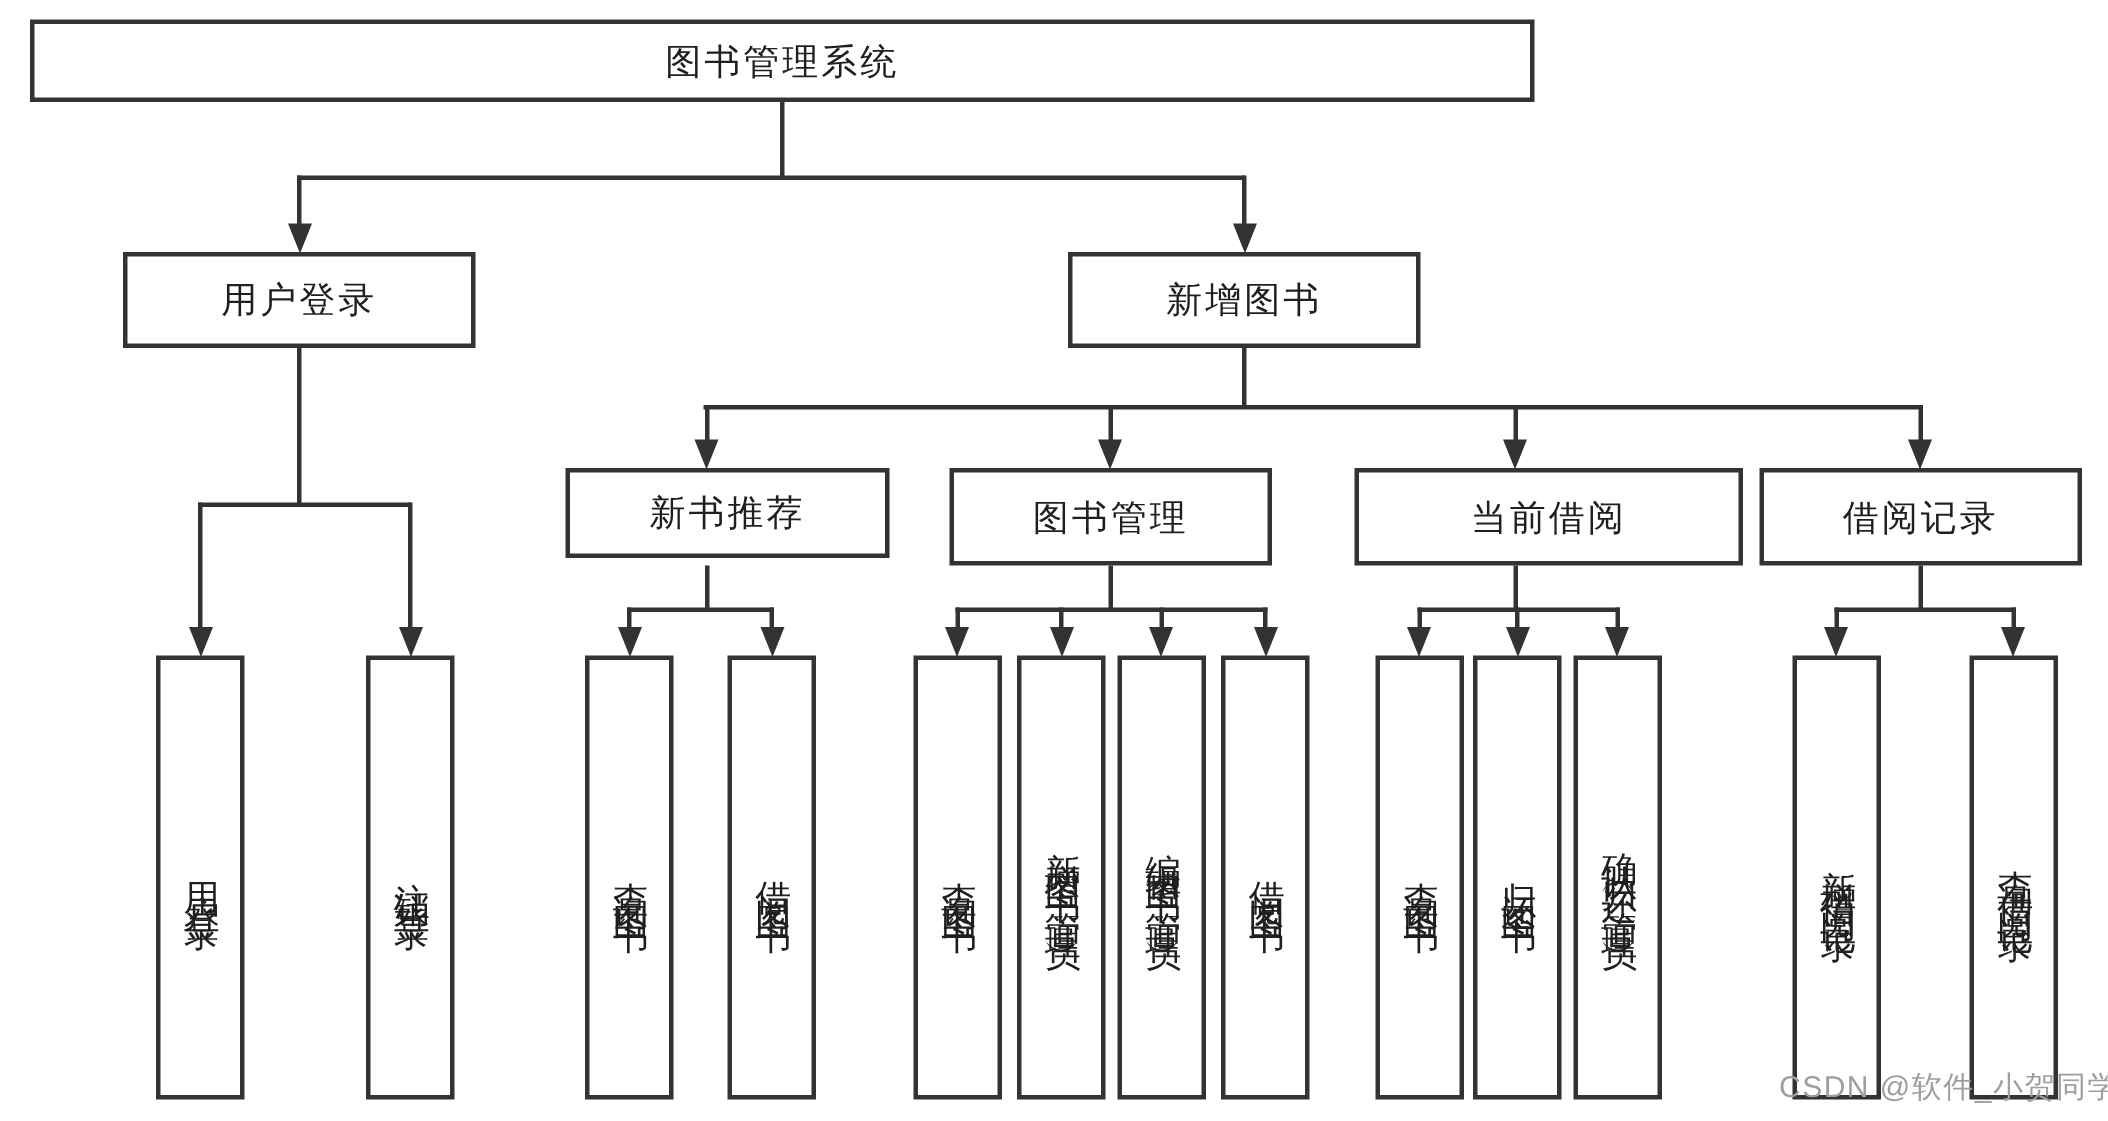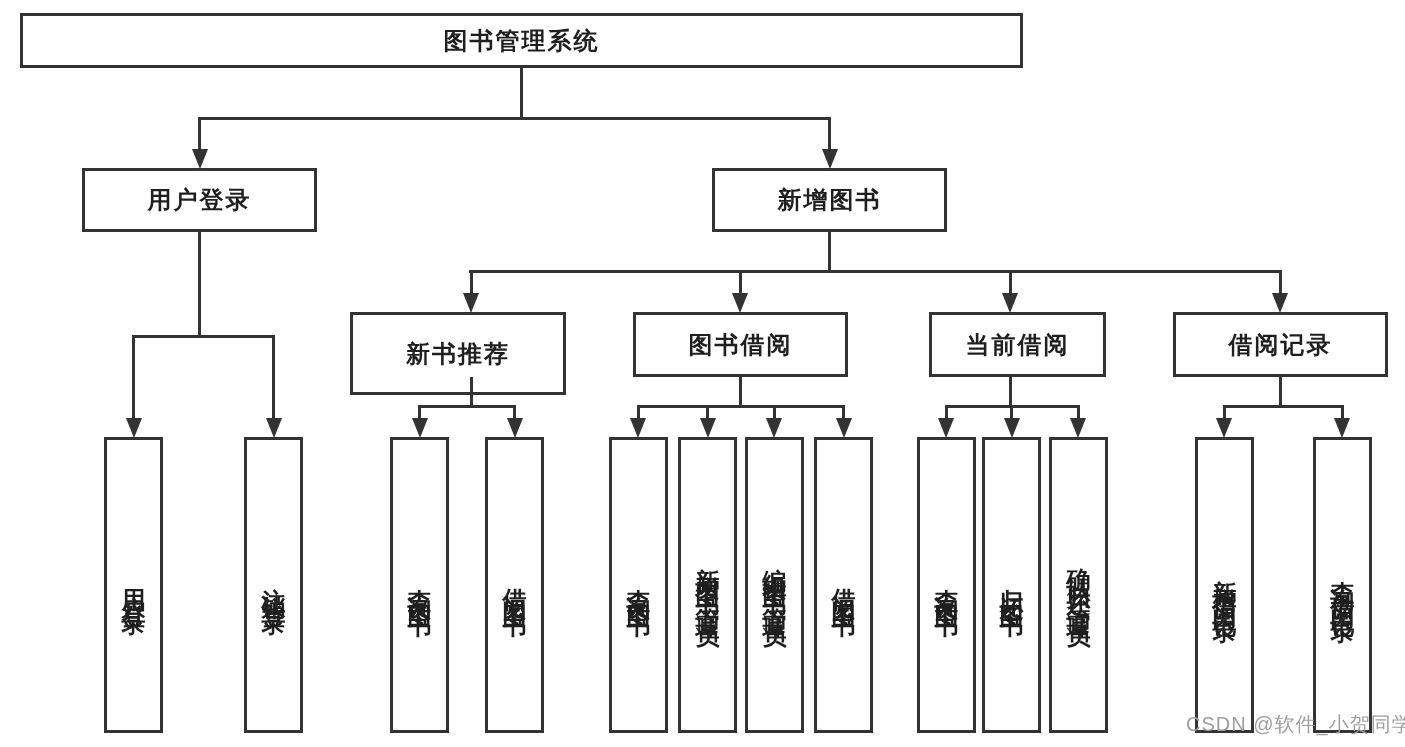--- a/index.html
+++ b/index.html
@@ -22,21 +22,20 @@
   }
   .node {
     position: absolute;
     box-sizing: border-box;
     border: 3px solid var(--line);
     background: var(--bg);
     display: flex;
     align-items: center;
     justify-content: center;
     color: var(--text);
-    font-weight: bold;
   }
   .node.h span {
     font-size: 24px;
     letter-spacing: 2px;
     white-space: nowrap;
   }
   .node.v span {
     writing-mode: vertical-rl;
     text-orientation: mixed;
     font-size: 24px;
@@ -72,27 +71,27 @@
     <span>图书管理系统</span>
   </div>
 
   <div class="node h" style="left:82px;top:168px;width:235px;height:64px">
     <span>用户登录</span>
   </div>
   <div class="node h" style="left:712px;top:168px;width:235px;height:64px">
     <span>新增图书</span>
   </div>
 
-  <div class="node h" style="left:350px;top:312px;width:216px;height:83px">
+  <div class="node h" style="left:377px;top:312px;width:216px;height:60px">
     <span>新书推荐</span>
   </div>
   <div class="node h" style="left:633px;top:312px;width:215px;height:65px">
-    <span>图书借阅</span>
-  </div>
-  <div class="node h" style="left:929px;top:312px;width:177px;height:65px">
+    <span>图书管理</span>
+  </div>
+  <div class="node h" style="left:903px;top:312px;width:259px;height:65px">
     <span>当前借阅</span>
   </div>
   <div class="node h" style="left:1173px;top:312px;width:215px;height:65px">
     <span>借阅记录</span>
   </div>
 
   <div class="node v" style="left:104px;top:437px;width:59px;height:296px">
     <span>用户登录</span>
   </div>
   <div class="node v" style="left:244px;top:437px;width:59px;height:296px">

